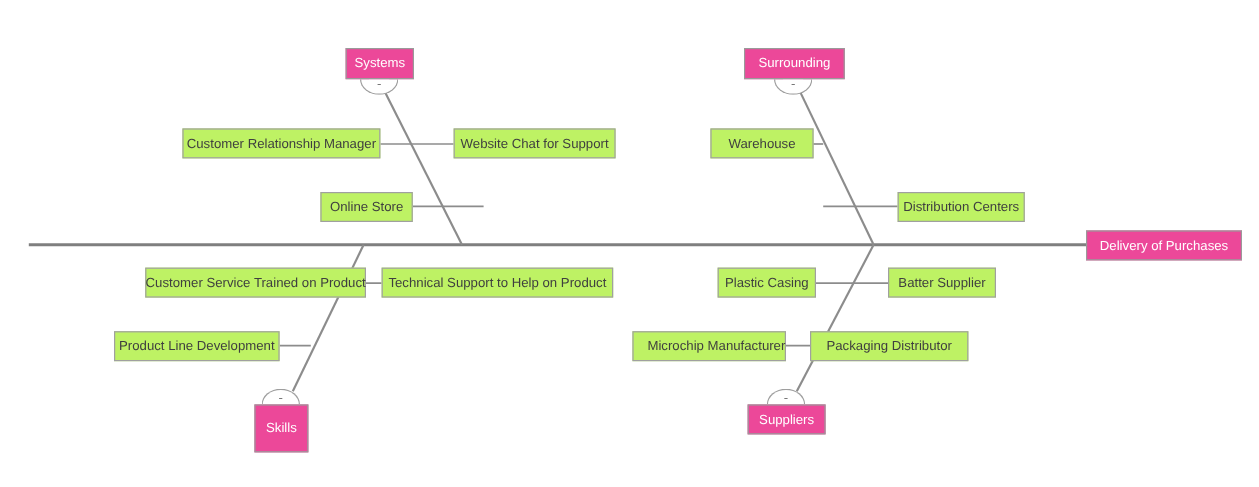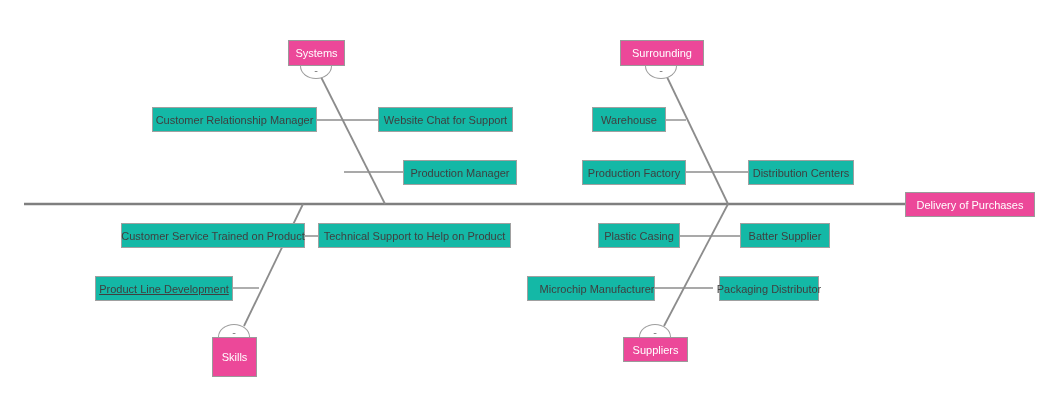--- a/index.html
+++ b/index.html
@@ -2,21 +2,21 @@
 <html><head>
 <meta charset="utf-8">
 <style>
   html,body{margin:0;padding:0;background:#fff;}
   .canvas{
     position:relative;width:1049px;height:406px;background:#ffffff;overflow:hidden;
     font-family:"Liberation Sans","DejaVu Sans",sans-serif;
   }
   .lines{position:absolute;left:0;top:0;z-index:1;}
   .node{
-    position:absolute;z-index:2;background:#14b8a6;border:1px solid #a0a0a0;
+    position:absolute;z-index:2;background:#bef264;border:1px solid #a0a0a0;
     display:flex;align-items:center;justify-content:center;
     font-size:11px;color:#3f3f3f;white-space:nowrap;box-sizing:border-box;
   }
   .cat{
     position:absolute;z-index:3;background:#ec4899;border:1px solid #9a9a9a;
     display:flex;align-items:center;justify-content:center;
     font-size:11px;color:#ffffff;white-space:nowrap;box-sizing:border-box;
   }
   .toggle{
     position:absolute;z-index:2;width:32px;height:13px;background:#ffffff;
@@ -57,28 +57,27 @@
 
   <div class="cat" style="left:905px;top:192px;width:130px;height:25px;">Delivery of Purchases</div>
 
   <div class="toggle toggle-down" style="left:300px;top:66px;">-</div>
   <div class="toggle toggle-down" style="left:645px;top:66px;">-</div>
   <div class="toggle toggle-up" style="left:218px;top:324px;">-</div>
   <div class="toggle toggle-up" style="left:639px;top:324px;">-</div>
 
   <div class="node" style="left:152px;top:107px;width:165px;height:25px;">Customer Relationship Manager</div>
   <div class="node" style="left:378px;top:107px;width:135px;height:25px;text-align:center;">Website Chat for Support</div>
-  <div class="node" style="left:403px;top:160px;width:114px;height:25px;">Production Manager</div>
+  <div class="node" style="left:267px;top:160px;width:77px;height:25px;">Online Store</div>
 
-  <div class="node" style="left:592px;top:107px;width:74px;height:25px;">Warehouse</div>
-  <div class="node" style="left:582px;top:160px;width:104px;height:25px;">Production Factory</div>
+  <div class="node" style="left:592px;top:107px;width:86px;height:25px;">Warehouse</div>
   <div class="node" style="left:748px;top:160px;width:106px;height:25px;">Distribution Centers</div>
 
   <div class="node" style="left:74px;top:223px;width:184px;height:25px;margin-left:47px;">Customer Service Trained on Product</div>
   <div class="node" style="left:318px;top:223px;width:193px;height:25px;">Technical Support to Help on Product</div>
-  <div class="node" style="left:95px;top:276px;width:138px;height:25px;text-decoration:underline;">Product Line Development</div>
+  <div class="node" style="left:95px;top:276px;width:138px;height:25px;">Product Line Development</div>
 
   <div class="node" style="left:598px;top:223px;width:82px;height:25px;">Plastic Casing</div>
   <div class="node" style="left:740px;top:223px;width:90px;height:25px;">Batter Supplier</div>
   <div class="node" style="left:527px;top:276px;width:128px;height:25px;padding-left:12px;">Microchip Manufacturer</div>
-  <div class="node" style="left:719px;top:276px;width:100px;height:25px;text-align:center;">Packaging Distributor</div>
+  <div class="node" style="left:675px;top:276px;width:132px;height:25px;text-align:center;">Packaging Distributor</div>
 
 </div>
 
 </body></html>

